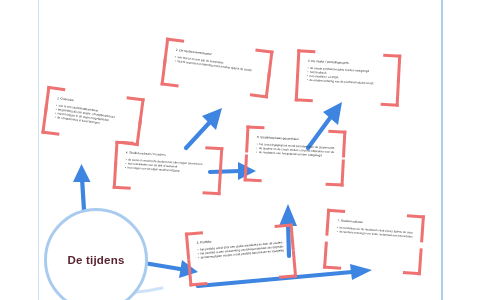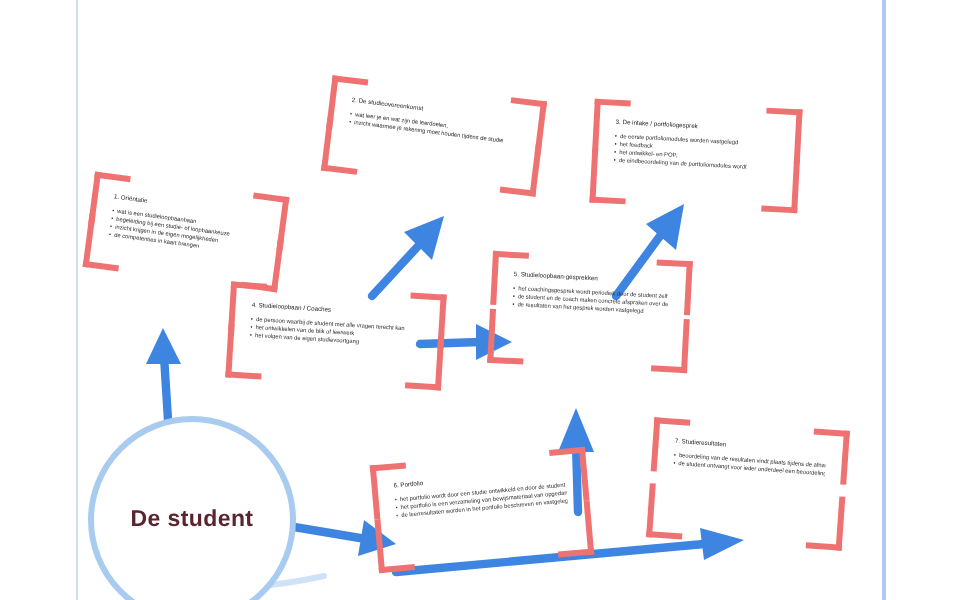--- a/index.html
+++ b/index.html
@@ -269,16 +269,16 @@
     <div class="body">
       <div class="title">7. Studieresultaten</div>
       <ul class="bullets">
         <li>beoordeling van de resultaten vindt plaats tijdens de afname van de verschillende examenonderdelen</li>
         <li>de student ontvangt voor ieder onderdeel een beoordeling en het resultaat wordt ingeschreven in het studievolgsysteem</li>
       </ul>
     </div>
   </div>
 
   <div class="node-circle">
-    <div class="label">De student</div>
+    <div class="label">De tijdens</div>
   </div>
 
 </div>
 
 </body></html>

